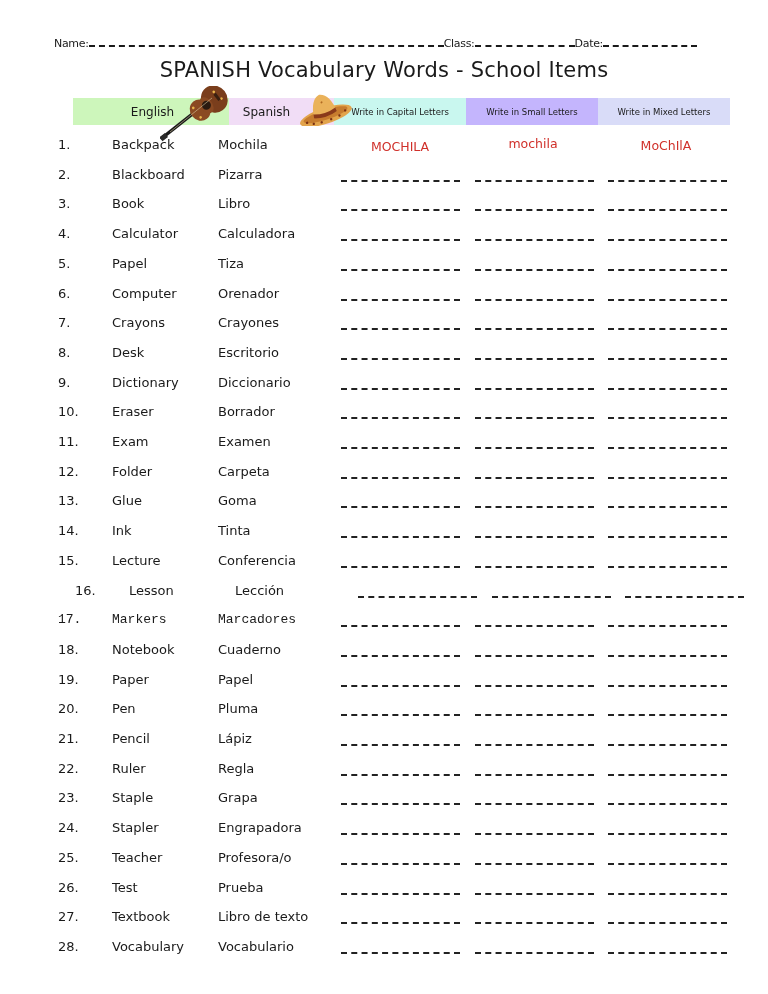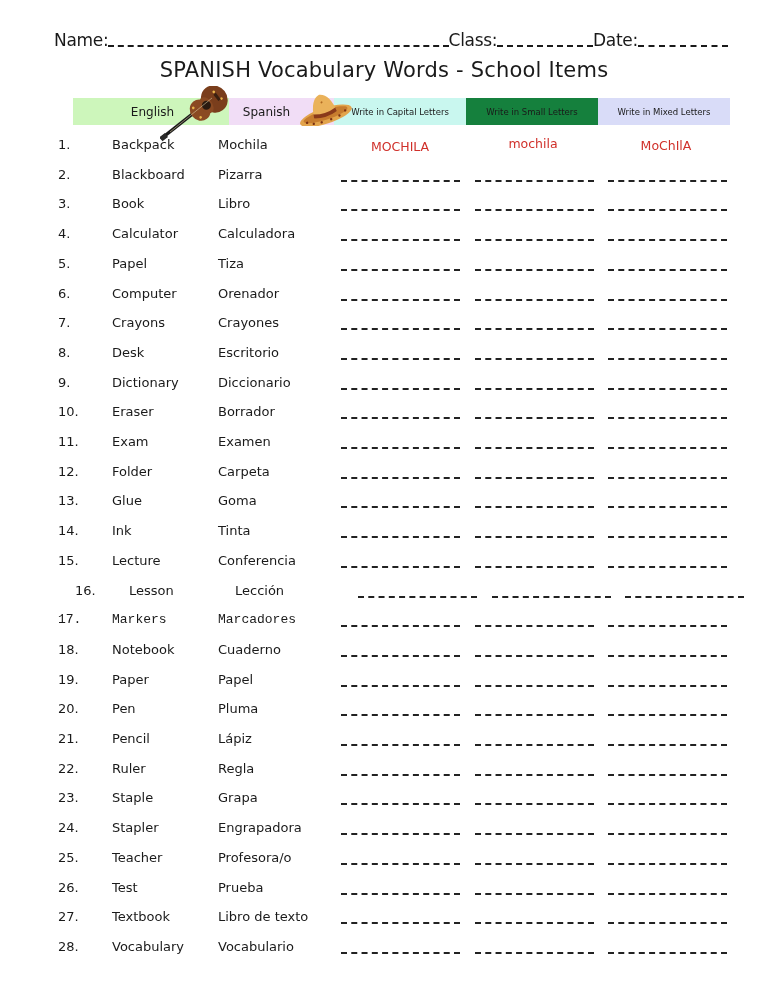--- a/index.html
+++ b/index.html
@@ -1,30 +1,30 @@
 <!DOCTYPE html>
 <html><head>
 <meta charset="utf-8">
 <style>
   html, body { margin: 0; padding: 0; background: #ffffff; }
   body { width: 768px; height: 994px; position: relative; overflow: hidden;
          font-family: "DejaVu Sans", sans-serif; color: #1a1a1a; }
   .name-line { position: absolute; top: 30px; left: 54px; width: 674px; height: 20px;
                font-size: 14px; white-space: nowrap; display: flex; align-items: flex-end; }
-  .name-line .lbl { font-size: 17px; letter-spacing: -0.3px; }
+  .name-line .lbl { font-size: 11px; letter-spacing: -0.3px; }
   .name-line .blank { border-bottom: 2px dashed #1a1a1a; height: 0; margin-bottom: 3px; }
   .title { position: absolute; top: 58px; left: 0; width: 790px; text-align: center;
            font-size: 21px; letter-spacing: 0.2px; }
   .hdr { position: absolute; top: 98px; height: 27px; display: flex; align-items: center;
          justify-content: center; font-size: 12px; }
   .hdr.small { font-size: 8.5px; }
   .hdr-en { left: 73px; width: 179px; background: #cdf6bb; }
   .hdr-es { left: 229px; width: 105px; background: #f1ddf6; }
   .hdr-cap { left: 334px; width: 132px; background: #c9f7ef; }
-  .hdr-sm { left: 466px; width: 132px; background: #15803d; }
+  .hdr-sm { left: 466px; width: 132px; background: #c4b5fd; }
   .hdr-mix { left: 598px; width: 132px; background: #d9dcf8; }
   .hdr-en span { margin-left: -20px; }
   .hdr-es span { margin-left: -30px; }
   .guitar { position: absolute; left: 160px; top: 86px; width: 70px; height: 56px; }
   .sombrero { position: absolute; left: 296px; top: 90px; width: 56px; height: 36px; }
   .row { position: absolute; left: 0; width: 768px; height: 24px; font-size: 13px; }
   .row .num { position: absolute; left: 58px; top: 0; }
   .row .en { position: absolute; left: 112px; top: 0; }
   .row .es { position: absolute; left: 218px; top: 0; }
   .row .blank { position: absolute; top: 13px; width: 119px; height: 0;

